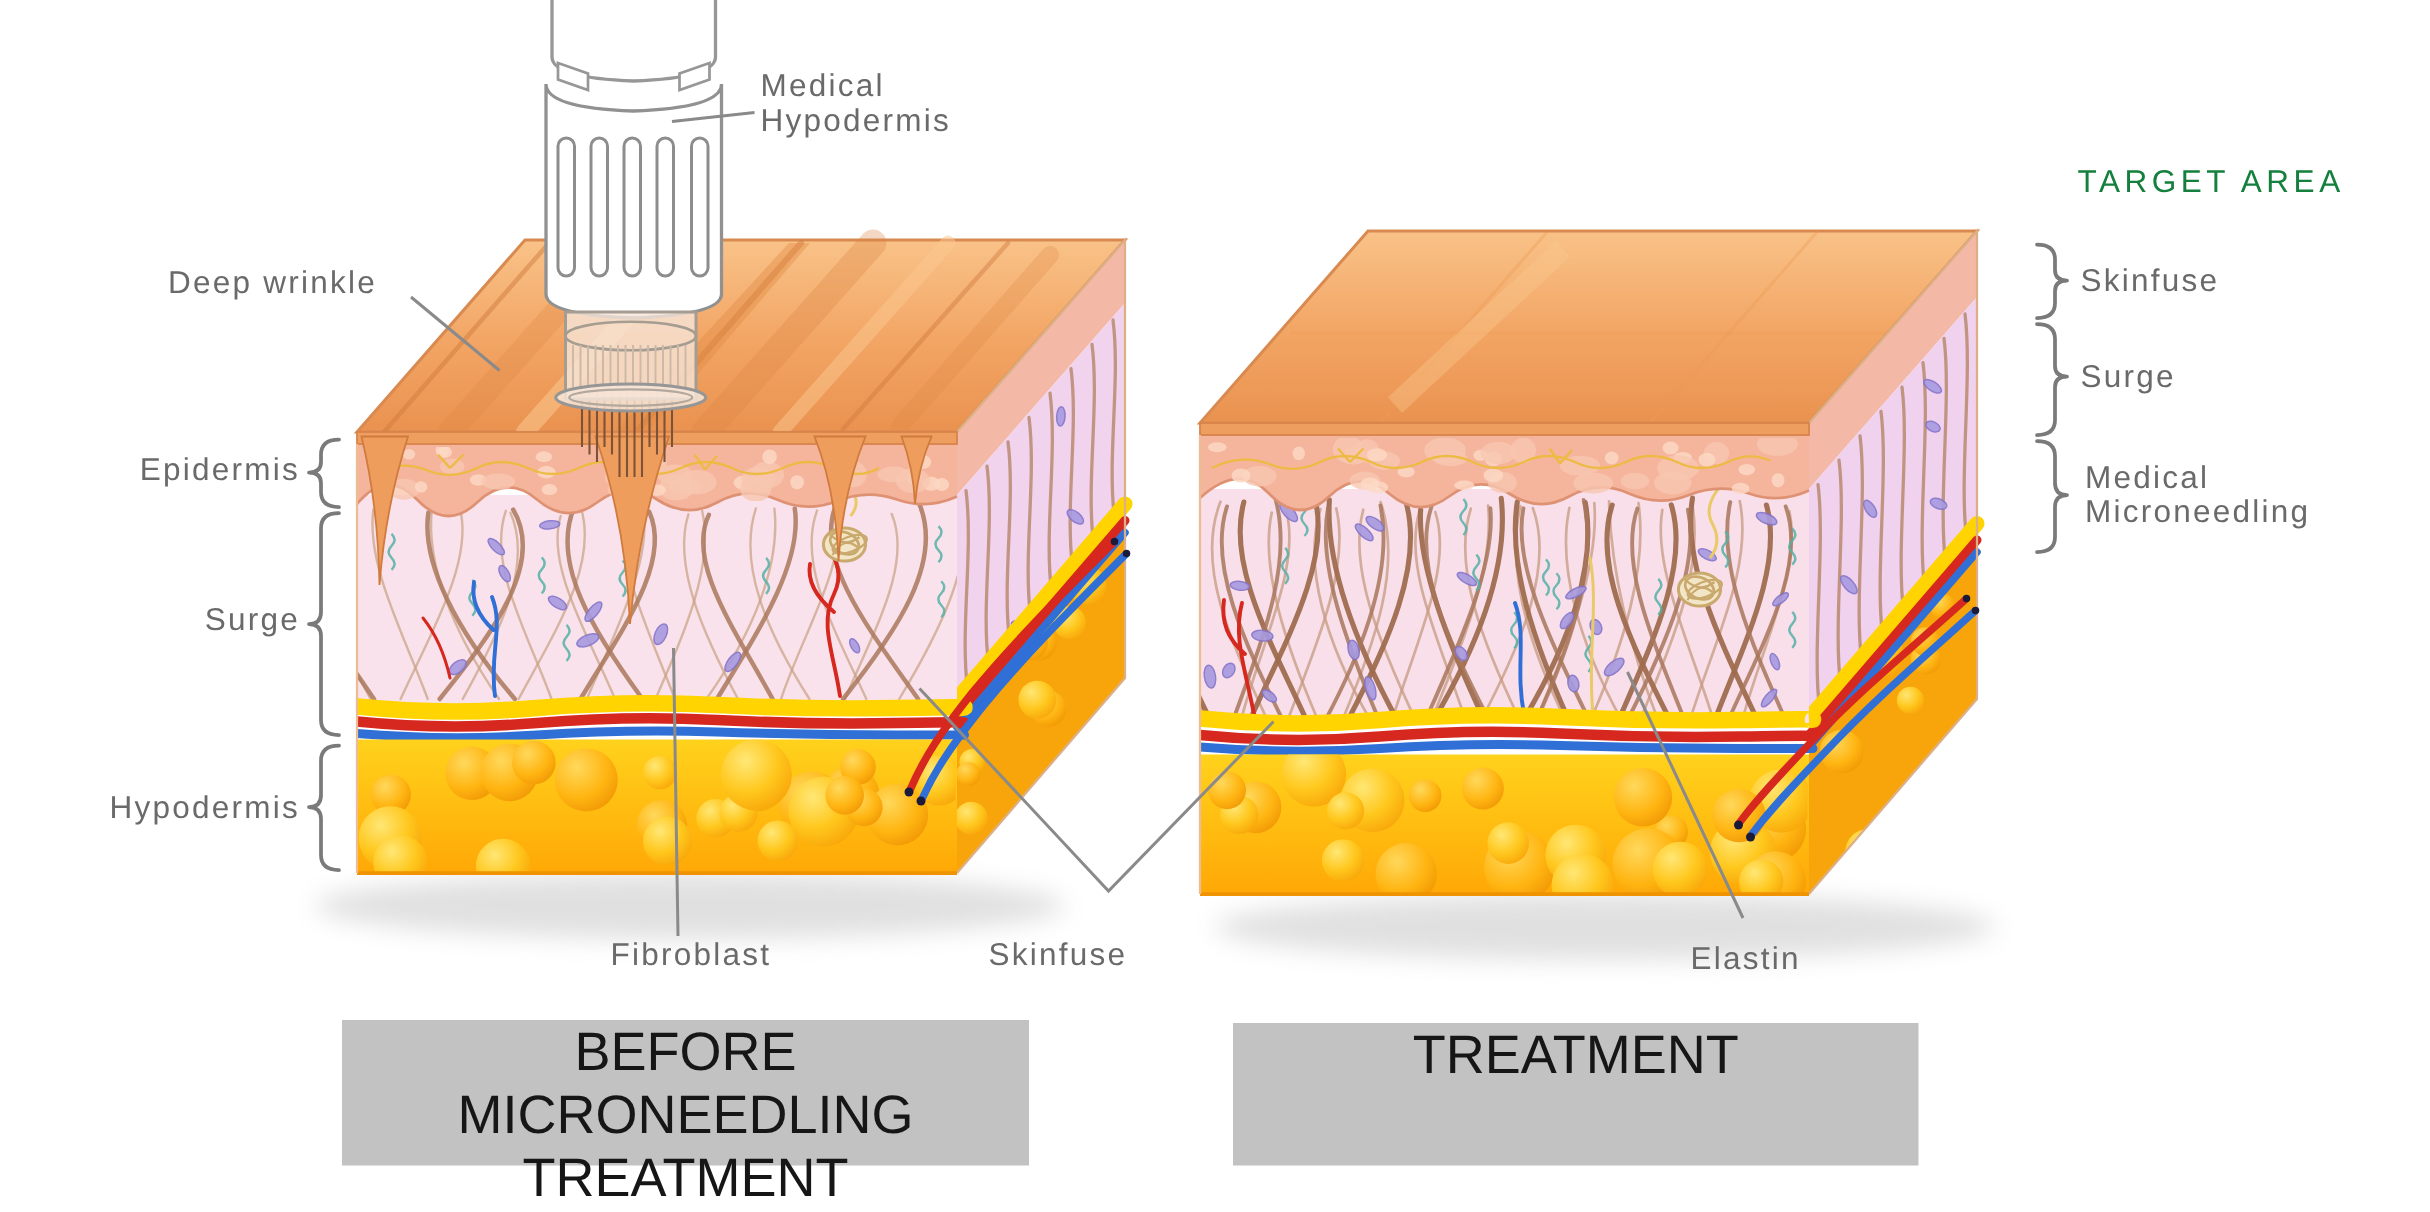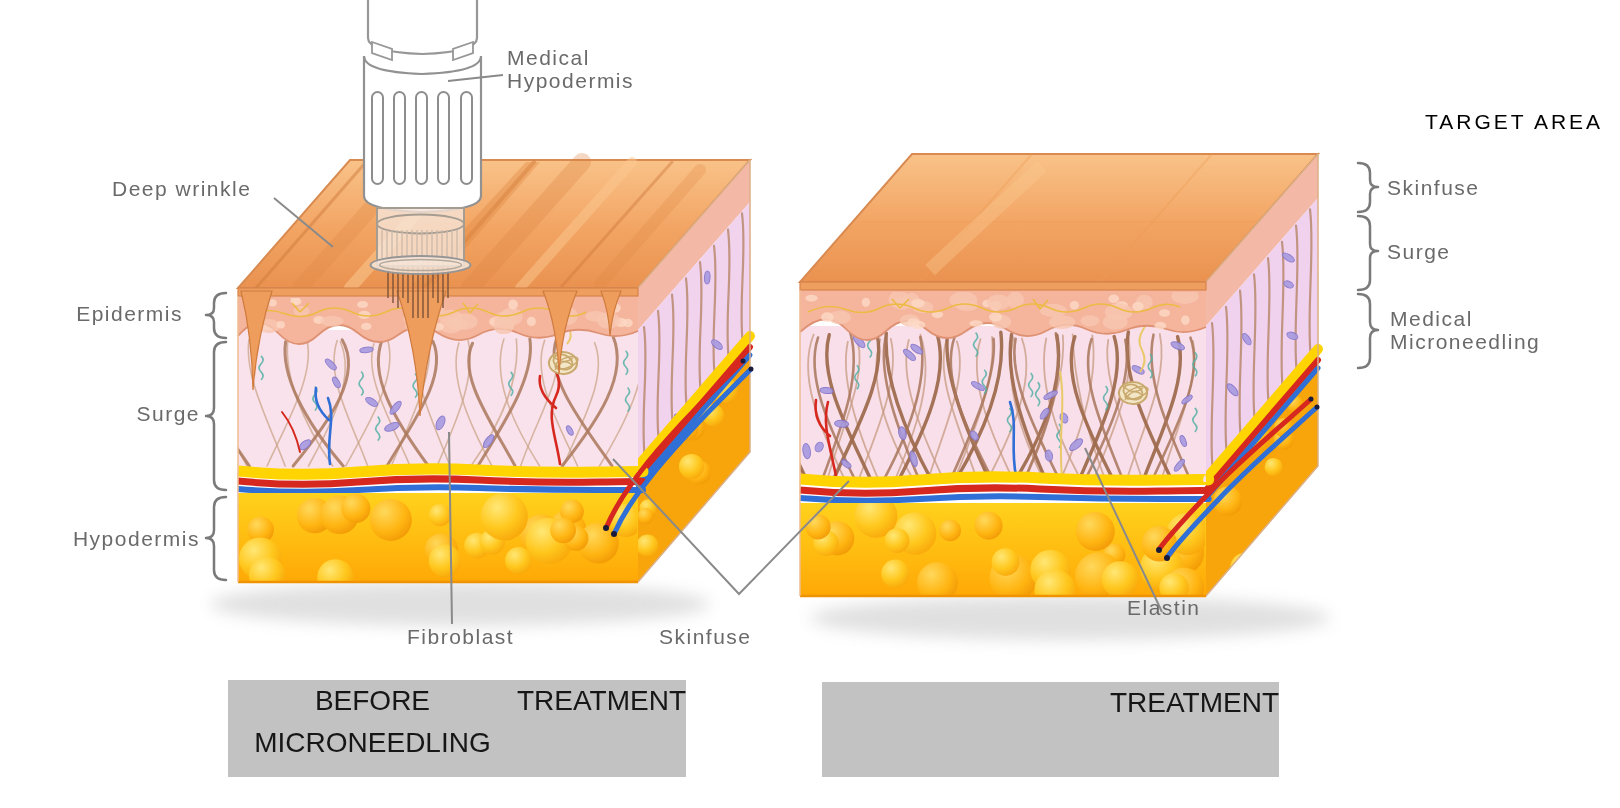--- a/index.html
+++ b/index.html
@@ -3,24 +3,24 @@
 <meta charset="utf-8">
 <style>
   html,body{margin:0;padding:0;background:#fff;}
   .canvas{position:relative;width:1620px;height:808px;background:#fff;overflow:hidden;
           font-family:"Liberation Sans",sans-serif;}
   .art{position:absolute;left:0;top:0;}
   .lbl{position:absolute;color:#6a6a6a;font-size:21px;letter-spacing:1.5px;line-height:23px;
        white-space:nowrap;}
   .lbl.right{text-align:right;}
   .lbl.two span{display:block;}
-  .lbl.ta{letter-spacing:3px;color:#000000;margin-left:40px;}
+  .lbl.ta{letter-spacing:3px;color:#15803d;}
   .banner{position:absolute;background:#c2c2c2;color:#161616;text-align:center;
-          font-size:28px;line-height:42px;display:flex;flex-direction:row;
-          justify-content:flex-end;}
+          font-size:36px;line-height:42px;display:flex;flex-direction:column;
+          justify-content:flex-start;}
   .banner span{display:block;}
 </style>
 </head>
 <body>
 
 <div class="canvas">
 
 <svg class="art" width="1620" height="808" viewBox="0 0 1620 808">
   <defs>
     <linearGradient id="gTop" x1="0" y1="0" x2="0" y2="1">
@@ -609,26 +609,26 @@
     <path d="M1358,216 Q1370,216 1370,226 L1370,244 Q1370,251 1378,251 Q1370,251 1370,258 L1370,280 Q1370,290 1358,290"></path>
     <path d="M1358,294 Q1370,294 1370,304 L1370,322 Q1370,330 1378,330 Q1370,330 1370,338 L1370,358 Q1370,368 1358,368"></path>
   </g>
 </svg>
 
 <div class="lbl two" style="left:507px;top:46px">
   <span>Medical</span>
   <span>Hypodermis</span>
 </div>
 <div class="lbl" style="left:112px;top:177px">Deep wrinkle</div>
-<div class="lbl right" style="left:21px;top:302px;width:162px">Epidermis</div>
+<div class="lbl right" style="left:38px;top:302px;width:162px">Epidermis</div>
 <div class="lbl right" style="left:38px;top:402px;width:162px">Surge</div>
 <div class="lbl right" style="left:36px;top:527px;width:164px">Hypodermis</div>
 <div class="lbl" style="left:407px;top:625px">Fibroblast</div>
 <div class="lbl" style="left:659px;top:625px">Skinfuse</div>
-<div class="lbl" style="left:1127px;top:596px">Elastin</div>
+<div class="lbl" style="left:1127px;top:628px">Elastin</div>
 <div class="lbl ta" style="left:1385px;top:110px">TARGET AREA</div>
 <div class="lbl" style="left:1387px;top:176px">Skinfuse</div>
 <div class="lbl" style="left:1387px;top:240px">Surge</div>
 <div class="lbl two" style="left:1390px;top:307px">
   <span>Medical</span>
   <span>Microneedling</span>
 </div>
 
 <div class="banner" style="left:228px;top:680px;width:458px;height:97px">
   <span>BEFORE MICRONEEDLING</span>

